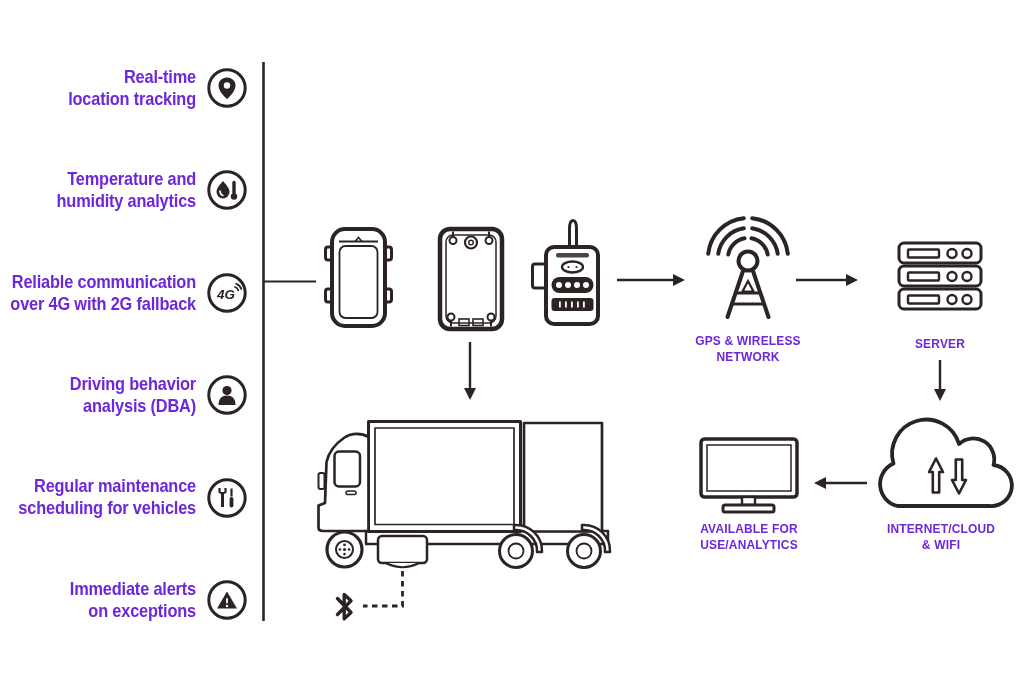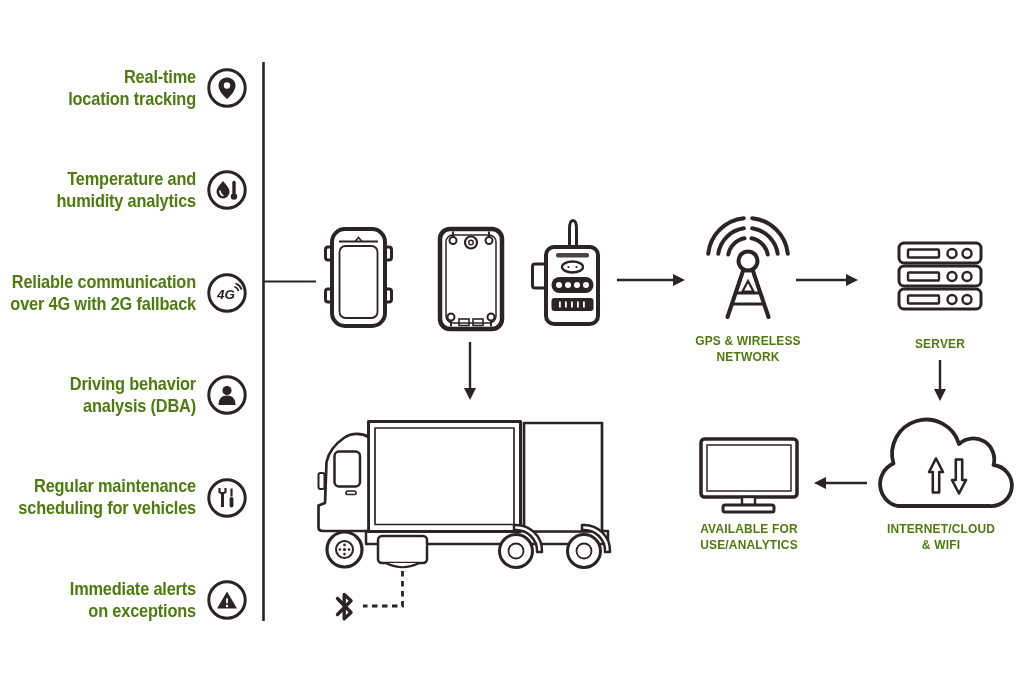--- a/index.html
+++ b/index.html
@@ -1,17 +1,17 @@
 <!DOCTYPE html>
 <html><head>
 <meta charset="utf-8">
 <style>
   html,body{margin:0;padding:0;background:#fff;}
   #stage{position:relative;width:1024px;height:690px;background:#fff;overflow:hidden;
-         font-family:"Liberation Sans",sans-serif;color:#4d7c0f;}
+         font-family:"Liberation Sans",sans-serif;color:#6d28d9;}
   #diagram-svg{position:absolute;left:0;top:0;}
   .feat{position:absolute;right:828px;width:230px;text-align:right;
         font-size:19px;font-weight:700;line-height:22px;letter-spacing:-.2px;
         transform:scaleX(.86);transform-origin:100% 0;white-space:nowrap;}
   .feat span{display:block;}
   .ficon{position:absolute;width:40px;height:40px;left:207px;}
   .cap{position:absolute;width:170px;text-align:center;font-size:13px;font-weight:700;
        line-height:16px;text-transform:uppercase;letter-spacing:.2px;
        transform:scaleX(.92);transform-origin:50% 0;white-space:nowrap;}
   .cap span{display:block;}

